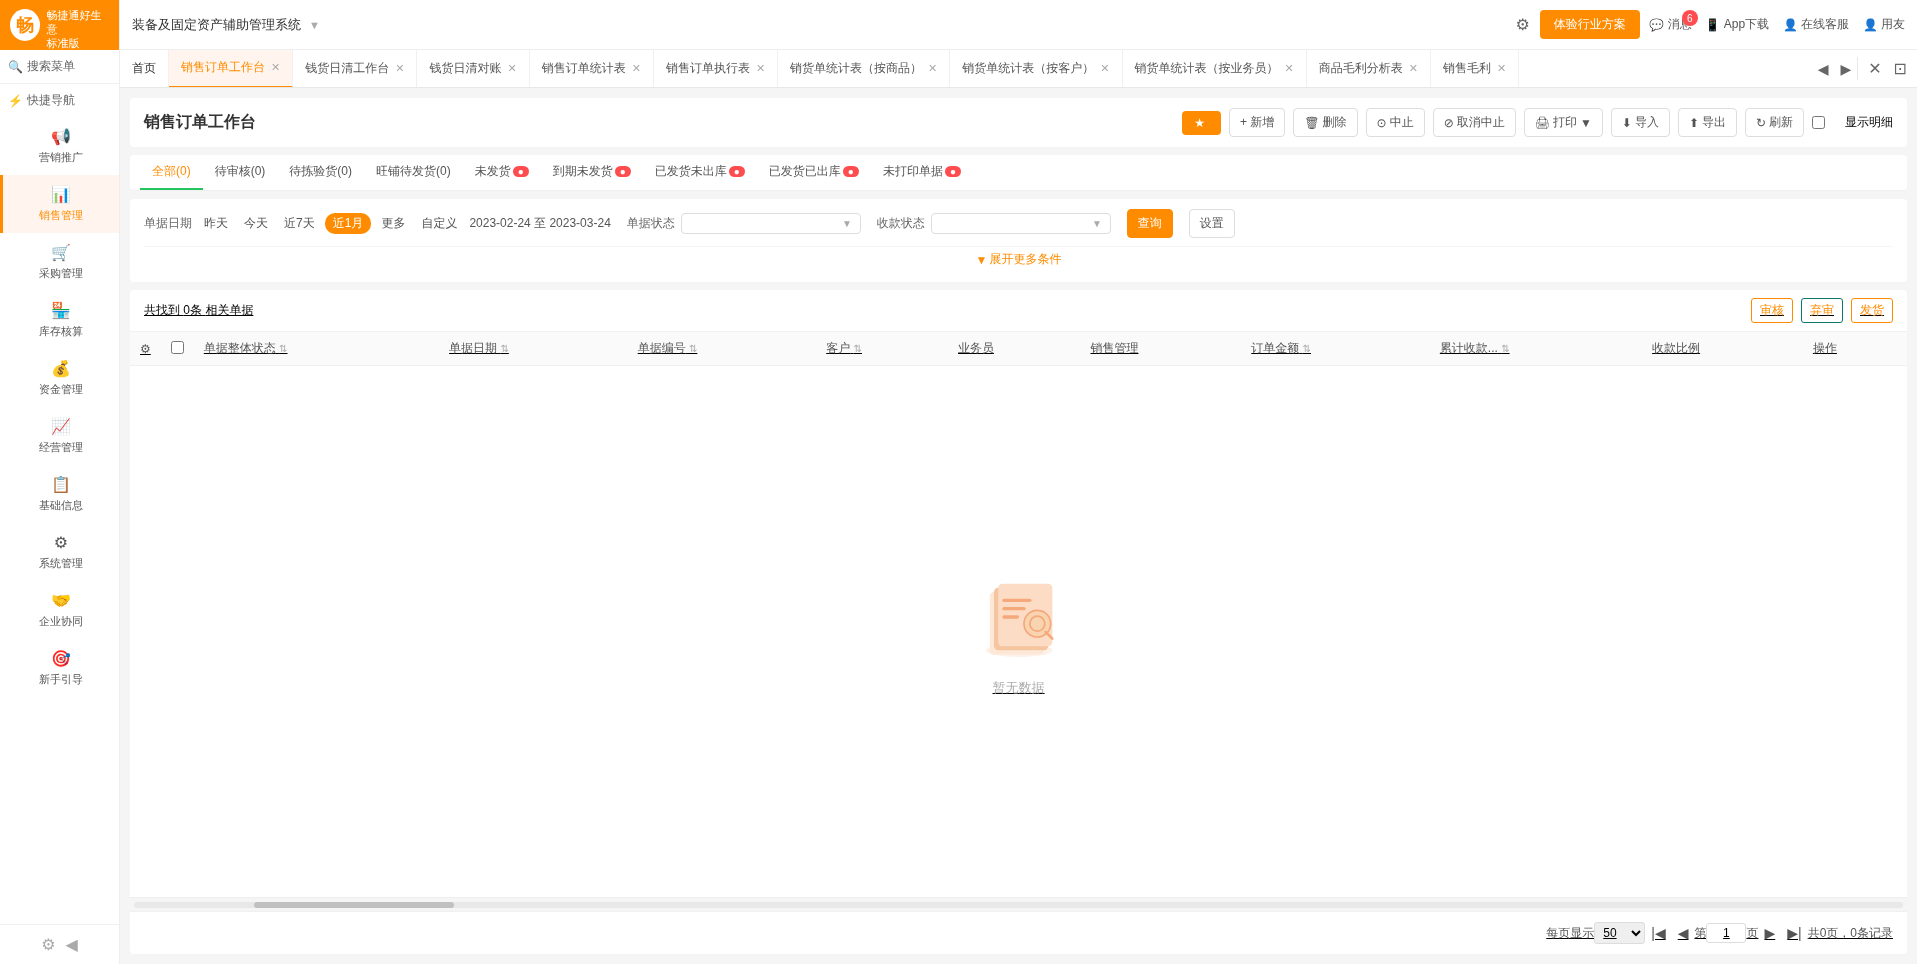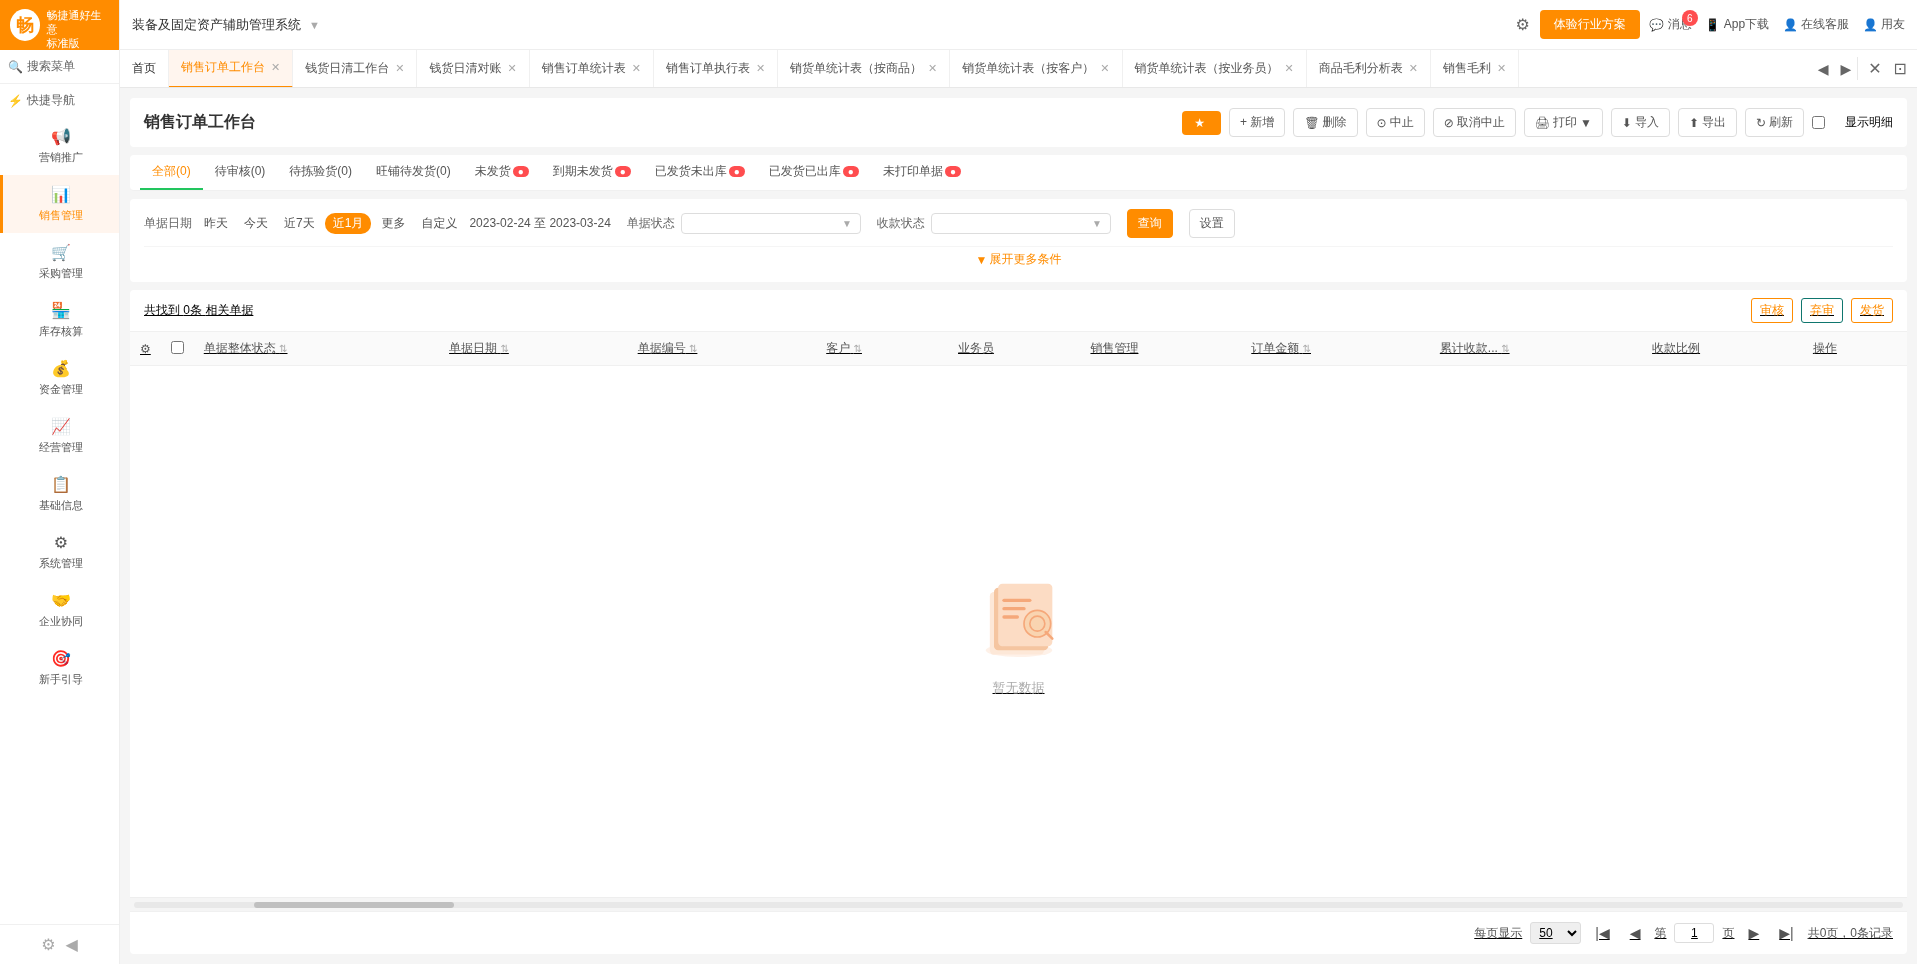--- a/index.html
+++ b/index.html
@@ -85,21 +85,21 @@
     th .sort-icon { color: #aaa; font-size: 10px; cursor: pointer; }
     .col-checkbox { width: 30px; }
     .col-settings { width: 30px; }
 
     
     .empty-state { flex: 1; display: flex; flex-direction: column; align-items: center; justify-content: center; padding: 60px 0; }
     .empty-icon { width: 100px; height: 100px; margin-bottom: 12px; }
     .empty-text { color: #aaa; font-size: 13px; }
 
     
-    .pagination { padding: 10px 14px; display: flex; align-items: center; justify-content: flex-end; gap: 8px; border-top: 1px solid #f0f0f0; font-size: 12px; color: #555; }
+    .pagination { padding: 10px 14px; display: flex; align-items: center; justify-content: flex-end; border-top: 1px solid #f0f0f0; font-size: 12px; color: #555; }
     .pagination select { border: 1px solid #ddd; border-radius: 3px; padding: 2px 4px; font-size: 12px; }
     .pagination .page-btn { border: none; background: none; cursor: pointer; color: #555; padding: 2px 6px; font-size: 14px; }
     .pagination input { border: 1px solid #ddd; border-radius: 3px; width: 40px; text-align: center; padding: 2px 4px; font-size: 12px; }
     .scrollbar-area { height: 14px; background: #f5f5f5; border-top: 1px solid #eee; display: flex; align-items: center; padding: 0 4px; }
     .scrollbar-track { flex: 1; height: 6px; background: #e8e8e8; border-radius: 3px; position: relative; }
     .scrollbar-thumb { width: 200px; height: 6px; background: #c0c0c0; border-radius: 3px; position: absolute; left: 120px; cursor: pointer; }
   </style>
 </head>
 <body>
 

